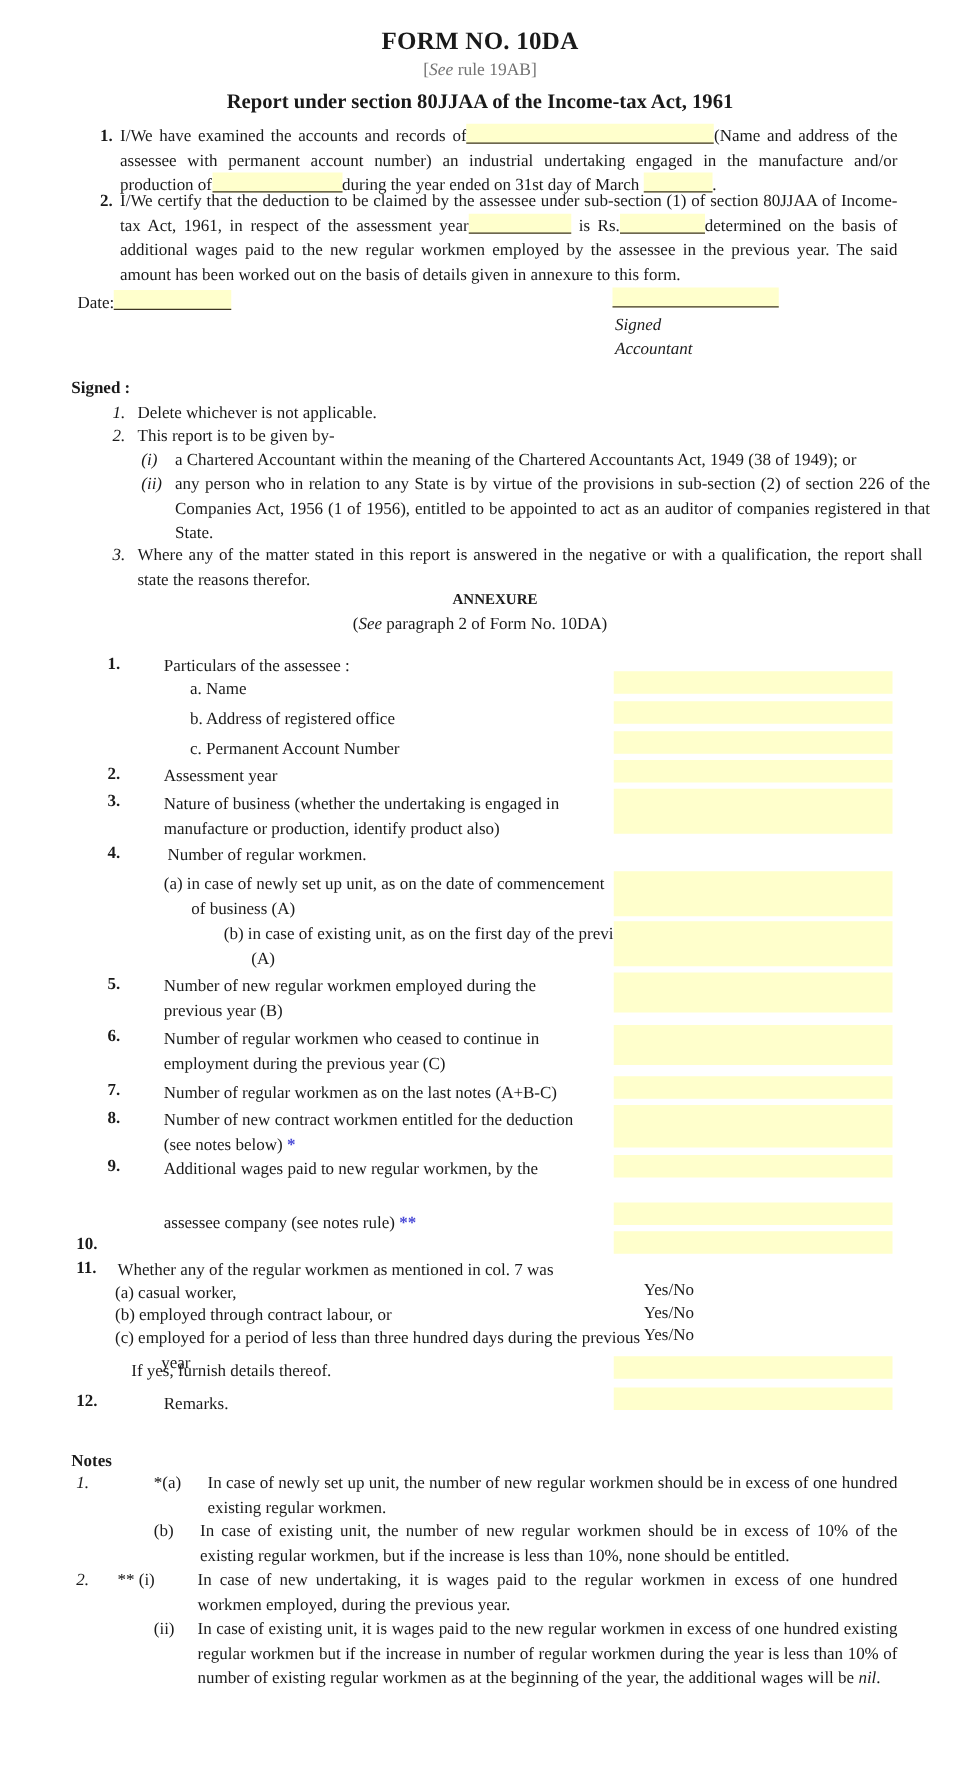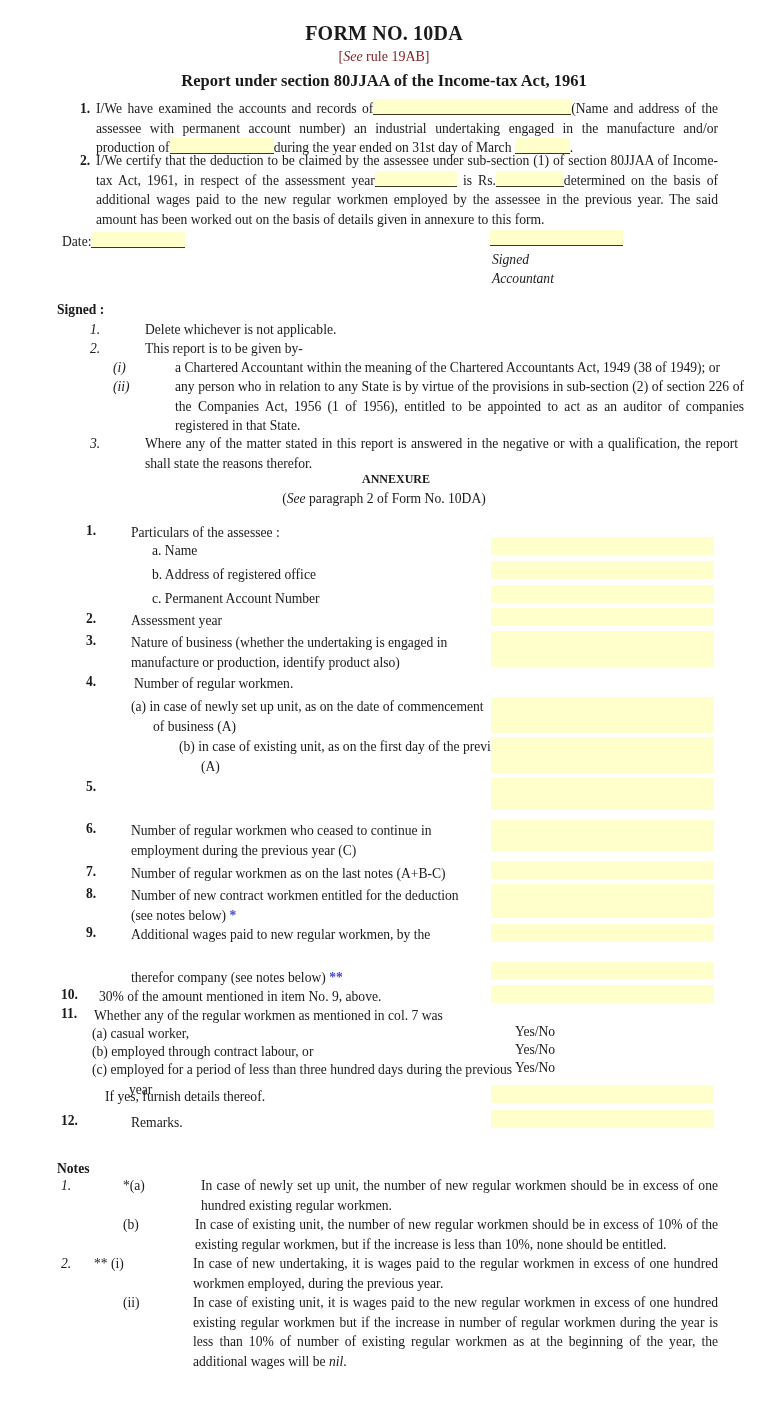--- a/index.html
+++ b/index.html
@@ -23,21 +23,21 @@
   
   .ttl-main {
     text-align: center;
     font-weight: bold;
     font-size: 20px;
     letter-spacing: 0.2px;
   }
   .ttl-rule {
     text-align: center;
     font-size: 14px;
-    color: #7f1d1d;
+    color: #737373;
     margin-top: 3px;
   }
   .ttl-rule i { font-style: italic; }
   .ttl-sub {
     text-align: center;
     font-weight: bold;
     font-size: 16.5px;
     margin-top: 5px;
   }
 
@@ -96,21 +96,20 @@
   .note-row .marker {
     position: absolute;
     left: 0;
     top: 0;
     font-style: italic;
   }
   .note-row .marker.up { font-style: normal; }
   .note-row .body {
     display: block;
     text-align: justify;
-    margin-left: 35px;
   }
 
   .annex-title {
     position: absolute;
     width: 100%;
     left: 12px;
     text-align: center;
     font-weight: bold;
     font-size: 12px;
   }
@@ -223,43 +222,43 @@
   <div class="row-num" style="left:86px; top:674px;">4.</div>
   <div class="row-txt" style="left:134px; top:674px; width:340px;">Number of regular workmen.</div>
 
   <div class="row-txt" style="left:131px; top:697px; width:345px; padding-left:22px; text-indent:-22px;">(a)   in case of newly set up unit, as on the date of commencement of business (A)</div>
   <div class="field-box" style="left:491px; top:697px; width:223px; height:36px;"></div>
 
   <div class="row-txt" style="left:131px; top:737px; width:345px; padding-left:22px; text-indent:-22px;margin-left:48px;">(b)  in case of existing unit, as on the first day of the previous year (A)</div>
   <div class="field-box" style="left:491px; top:737px; width:223px; height:36px;"></div>
 
   <div class="row-num" style="left:86px; top:779px;">5.</div>
+  <div class="row-txt" style="left:131px; top:779px; width:345px;">Number of new regular workmen employed during the previous year (B)</div>
   <div class="field-box" style="left:491px; top:778px; width:223px; height:32px;"></div>
 
   <div class="row-num" style="left:86px; top:821px;">6.</div>
   <div class="row-txt" style="left:131px; top:821px; width:345px;">Number of regular workmen who ceased to continue in employment during the previous year (C)</div>
   <div class="field-box" style="left:491px; top:820px; width:223px; height:32px;"></div>
 
   <div class="row-num" style="left:86px; top:864px;">7.</div>
   <div class="row-txt" style="left:131px; top:864px; width:350px;">Number of regular workmen as on the last notes (A+B-C)</div>
   <div class="field-box" style="left:491px; top:861px; width:223px; height:18px;"></div>
 
   <div class="row-num" style="left:86px; top:886px;">8.</div>
   <div class="row-txt" style="left:131px; top:886px; width:350px;"><span>Number of new contract workmen entitled for the deduction (see notes below) </span><span class="blue">*</span></div>
   <div class="field-box" style="left:491px; top:884px; width:223px; height:34px;"></div>
 
   <div class="row-num" style="left:86px; top:925px;">9.</div>
   <div class="row-txt" style="left:131px; top:925px; width:350px;">Additional wages paid to new regular workmen, by the</div>
   <div class="field-box" style="left:491px; top:924px; width:223px; height:18px;"></div>
 
-  <div class="row-txt" style="left:131px; top:968px; width:350px;"><span>therefor company (see notes below) </span><span class="blue">**</span></div>
+  <div class="row-txt" style="left:131px; top:968px; width:350px;"><span>assessee company (see notes rule) </span><span class="blue">**</span></div>
   <div class="field-box" style="left:491px; top:962px; width:223px; height:18px;"></div>
 
   <div class="row-num" style="left:61px; top:987px;">10.</div>
-  <div class="row-txt" style="left:99px; top:987px; width:380px;">30% of the amount mentioned in item No. 9, above.</div>
   <div class="field-box" style="left:491px; top:985px; width:223px; height:18px;"></div>
 
   <div class="row-num" style="left:61px; top:1006px;">11.</div>
   <div class="row-txt" style="left:94px; top:1006px; width:400px;">Whether any of the regular workmen as mentioned in col. 7 was</div>
 
   <div class="row-txt" style="left:92px; top:1024px; width:400px; padding-left:37px; text-indent:-37px;">(a)      casual worker,</div>
   <div class="yesno" style="left:515px; top:1024px;">Yes/No</div>
 
   <div class="row-txt" style="left:92px; top:1042px; width:400px; padding-left:37px; text-indent:-37px;">(b)      employed through contract labour, or</div>
   <div class="yesno" style="left:515px; top:1042px;">Yes/No</div>

